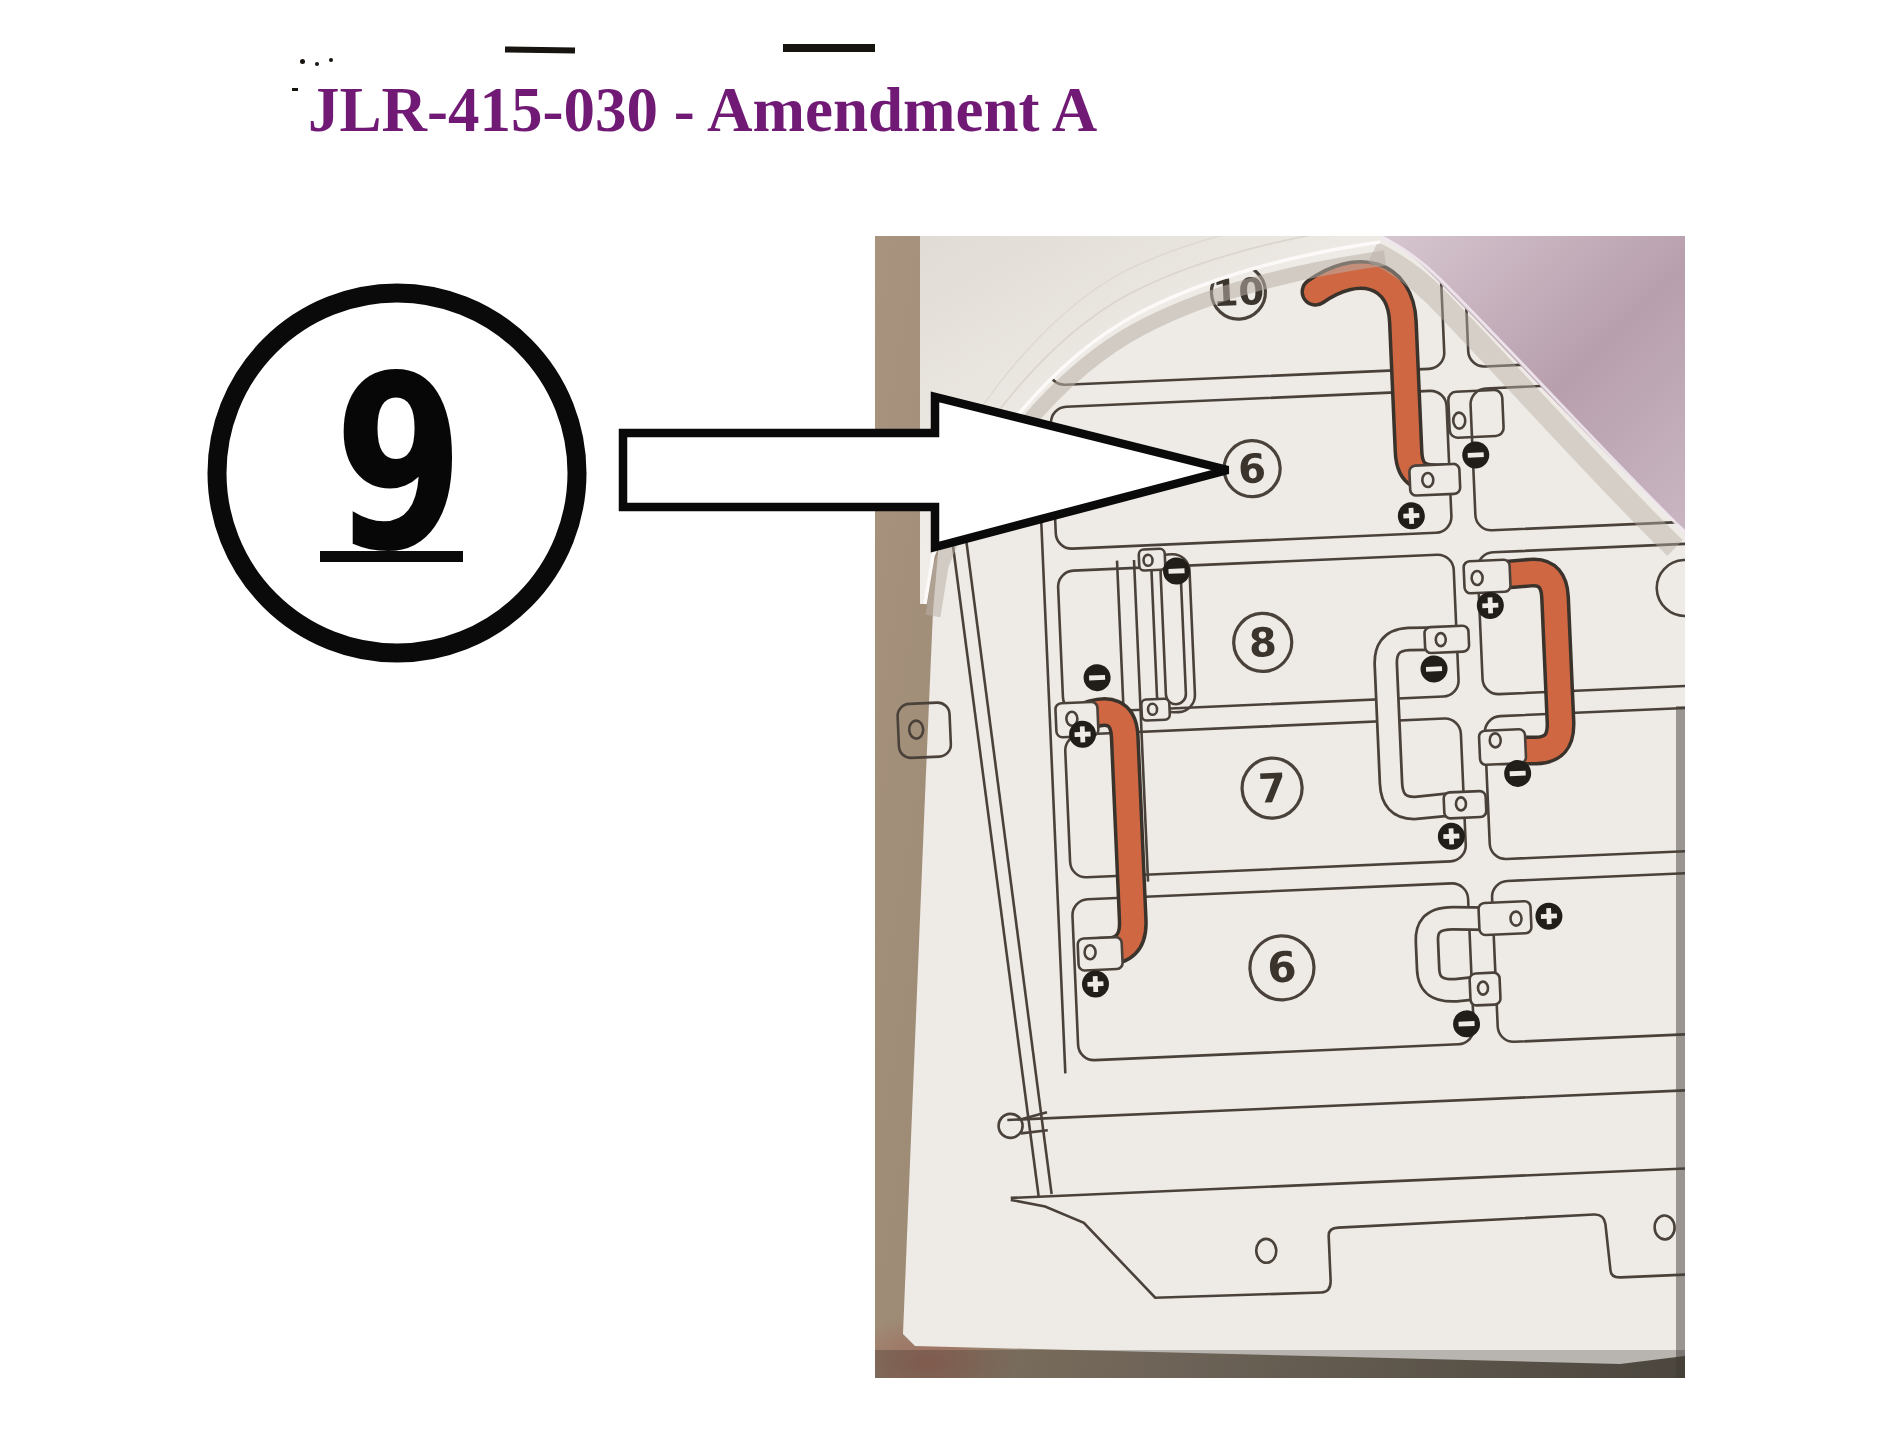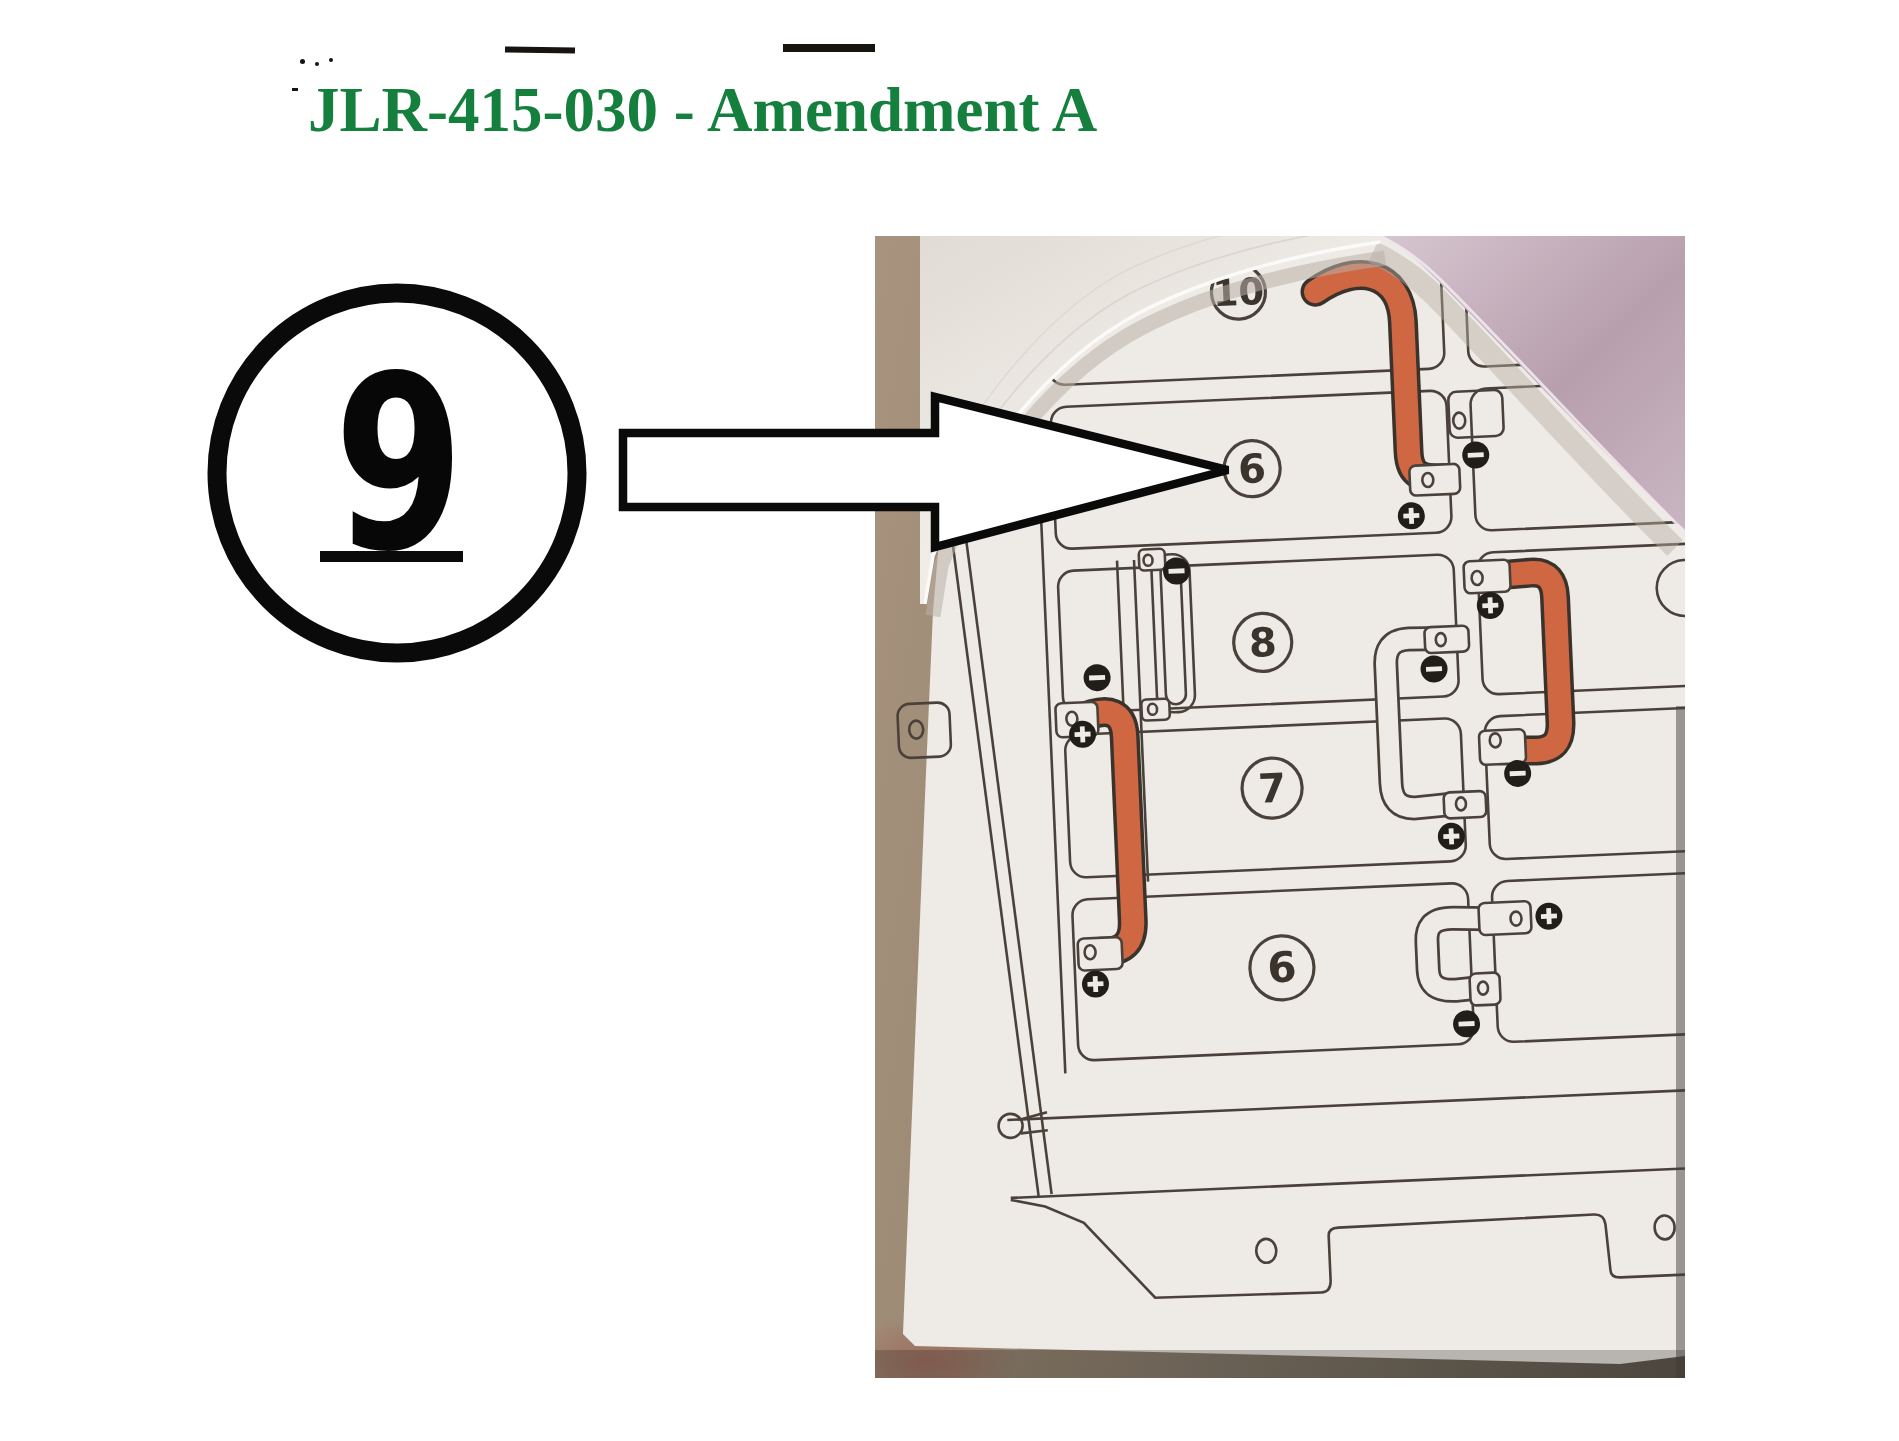--- a/index.html
+++ b/index.html
@@ -1,19 +1,19 @@
 <!DOCTYPE html>
 <html><head>
 <meta charset="utf-8">
 <style>
   html,body{margin:0;padding:0;background:#ffffff;}
   #page{position:relative;width:1899px;height:1441px;background:#ffffff;overflow:hidden;
         font-family:"Liberation Serif", serif;}
   #doc-title{position:absolute;left:308px;top:74px;font-size:63px;font-weight:bold;
-        color:#15803d;letter-spacing:0px;white-space:nowrap;}
+        color:#701a75;letter-spacing:0px;white-space:nowrap;}
   .artifact{position:absolute;background:#17130f;}
   .dot{border-radius:50%;}
   #overlay-svg{position:absolute;left:0;top:0;}
   #photo{position:absolute;left:875px;top:236px;width:810px;height:1142px;overflow:hidden;
      background:linear-gradient(100deg,#a8937e 0%,#9a8974 28%,#83776a 52%,#6b6357 78%,#575149 100%);}
   #photo svg{display:block;}
   text.modnum{font-family:"DejaVu Sans",sans-serif;font-weight:bold;fill:#3b342d;}
   text.hand{font-family:"DejaVu Sans",sans-serif;font-style:italic;fill:#837b6e;letter-spacing:2px;}
   #big9{font-family:"DejaVu Sans",sans-serif;font-weight:bold;fill:#070707;}
 </style>

